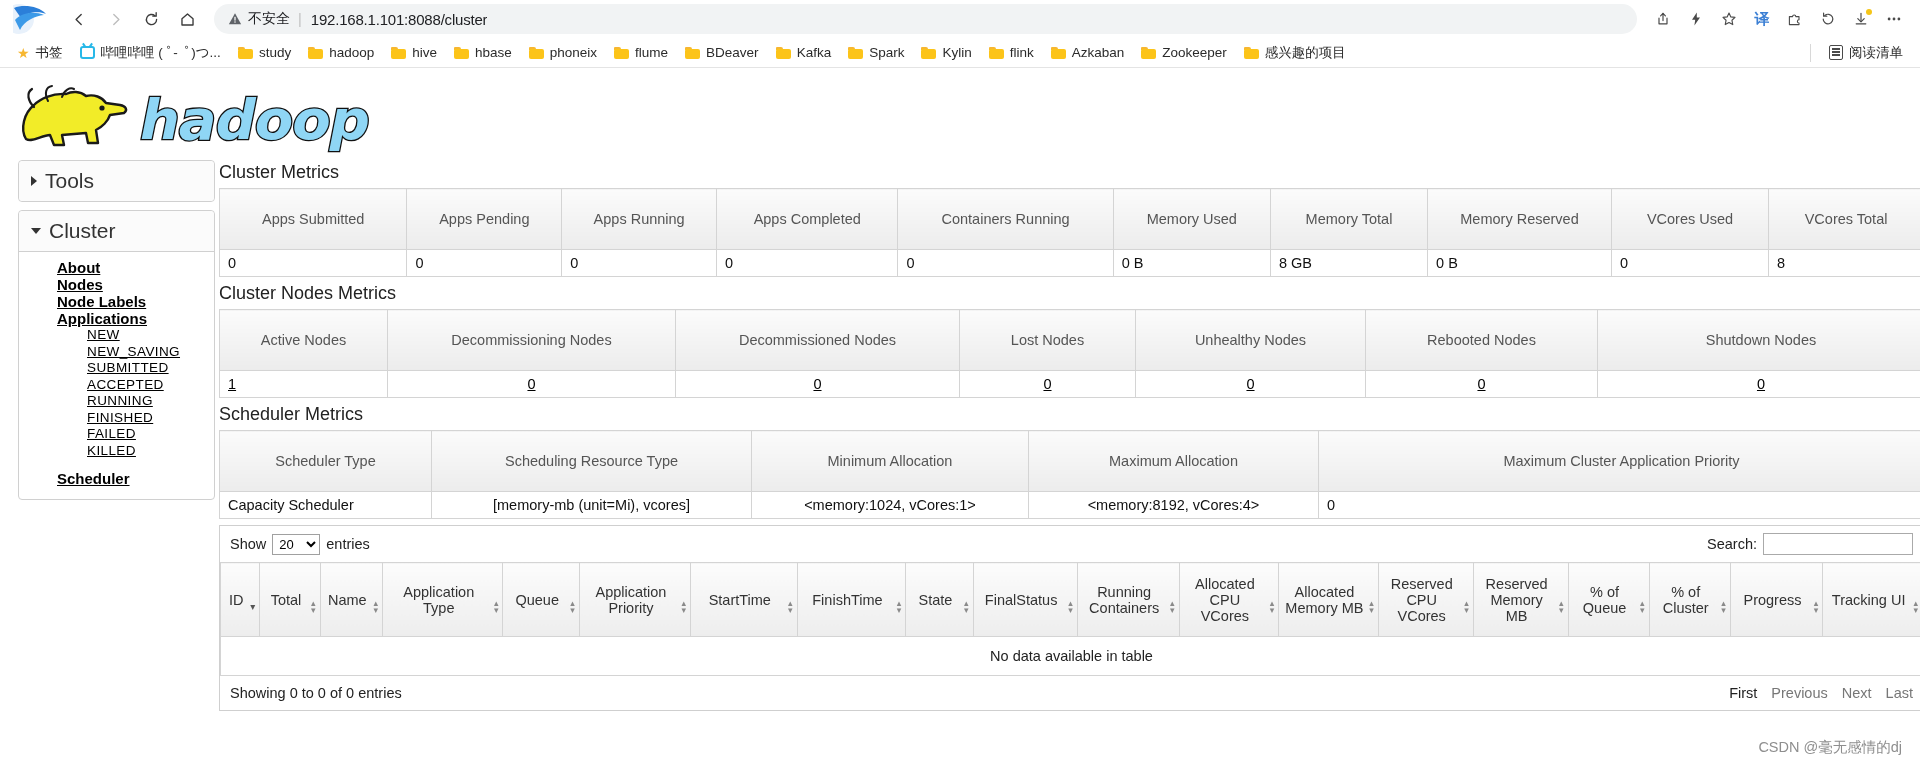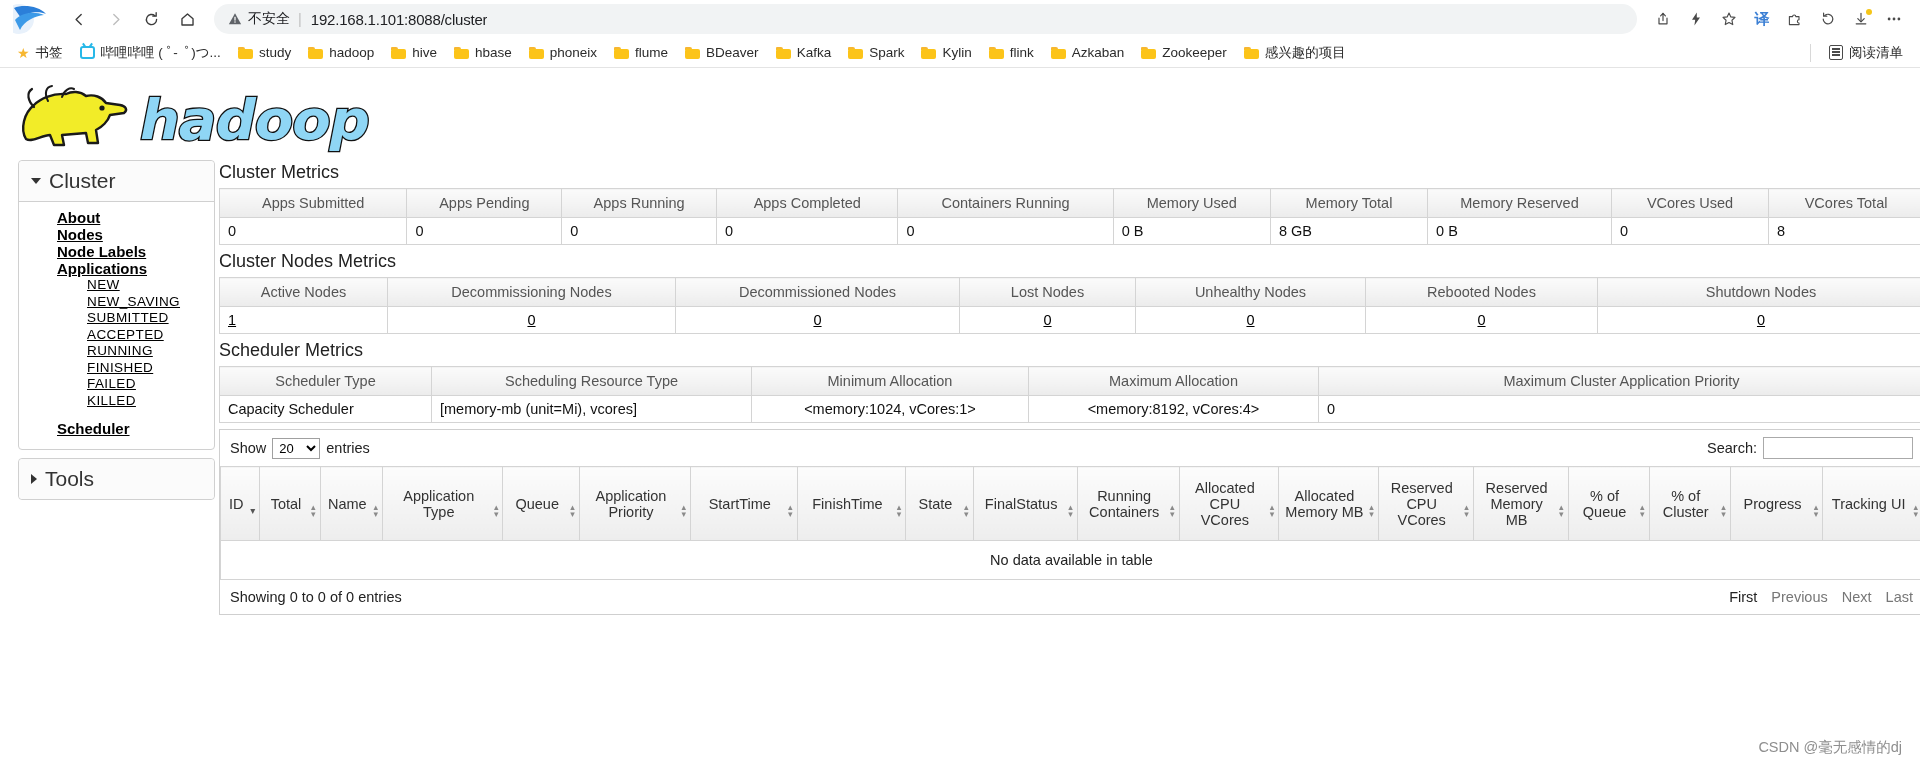--- a/index.html
+++ b/index.html
@@ -233,21 +233,21 @@
     table-layout: fixed;
     background: #fff;
     margin-bottom: 6px;
   }
   table.metrics th {
     background: linear-gradient(to bottom, #fbfbfb, #ececec);
     border: 1px solid #d4d4d4;
     font-weight: normal;
     font-size: 14.5px;
     color: #555;
-    padding: 6px 4px;
+    padding: 22px 4px;
     text-align: center;
     white-space: nowrap;
   }
   table.metrics td {
     border: 1px solid #d4d4d4;
     font-size: 14.5px;
     color: #111;
     padding: 5px 8px;
     text-align: left;
     white-space: nowrap;
@@ -531,47 +531,47 @@
         <text x="130" y="62" font-family="'DejaVu Sans', sans-serif" font-size="56" font-weight="bold" font-style="italic" fill="#8fd6f5" stroke="#111" stroke-width="2.6" paint-order="stroke" letter-spacing="-1">hadoop</text>
       </svg>
     </div>
   </div>
 
   <div class="body-wrap">
 
     <div class="sidebar">
 
       <div class="panel">
+        <div class="panel-head no-border">
+          <span class="caret-right"></span>
+          <span class="panel-title">Tools</span>
+        </div>
+      </div>
+
+      <div class="panel">
         <div class="panel-head">
           <span class="caret-down"></span>
           <span class="panel-title">Cluster</span>
         </div>
         <div class="panel-body">
           <a class="nav-link">About</a>
           <a class="nav-link">Nodes</a>
           <a class="nav-link">Node Labels</a>
           <a class="nav-link">Applications</a>
 
           <a class="nav-link sub">NEW</a>
           <a class="nav-link sub">NEW_SAVING</a>
           <a class="nav-link sub">SUBMITTED</a>
           <a class="nav-link sub">ACCEPTED</a>
           <a class="nav-link sub">RUNNING</a>
           <a class="nav-link sub">FINISHED</a>
           <a class="nav-link sub">FAILED</a>
           <a class="nav-link sub">KILLED</a>
 
           <a class="nav-link spaced">Scheduler</a>
-        </div>
-      </div>
-
-      <div class="panel">
-        <div class="panel-head no-border">
-          <span class="caret-right"></span>
-          <span class="panel-title">Tools</span>
         </div>
       </div>
     </div>
 
     <div class="main">
 
       <div class="section-title">Cluster Metrics</div>
       <table class="metrics">
         <colgroup>
           <col style="width:155px">
@@ -664,21 +664,21 @@
             <th>Scheduler Type</th>
             <th>Scheduling Resource Type</th>
             <th>Minimum Allocation</th>
             <th>Maximum Allocation</th>
             <th>Maximum Cluster Application Priority</th>
           </tr>
         </thead>
         <tbody>
           <tr>
             <td>Capacity Scheduler</td>
-            <td style="text-align:left">[memory-mb (unit=Mi), vcores]</td>
+            <td style="text-align:center">[memory-mb (unit=Mi), vcores]</td>
             <td style="text-align:center">&lt;memory:1024, vCores:1&gt;</td>
             <td style="text-align:center">&lt;memory:8192, vCores:4&gt;</td>
             <td>0</td>
           </tr>
         </tbody>
       </table>
 
       <div class="dt-wrap">
 
         <div class="dt-top">

